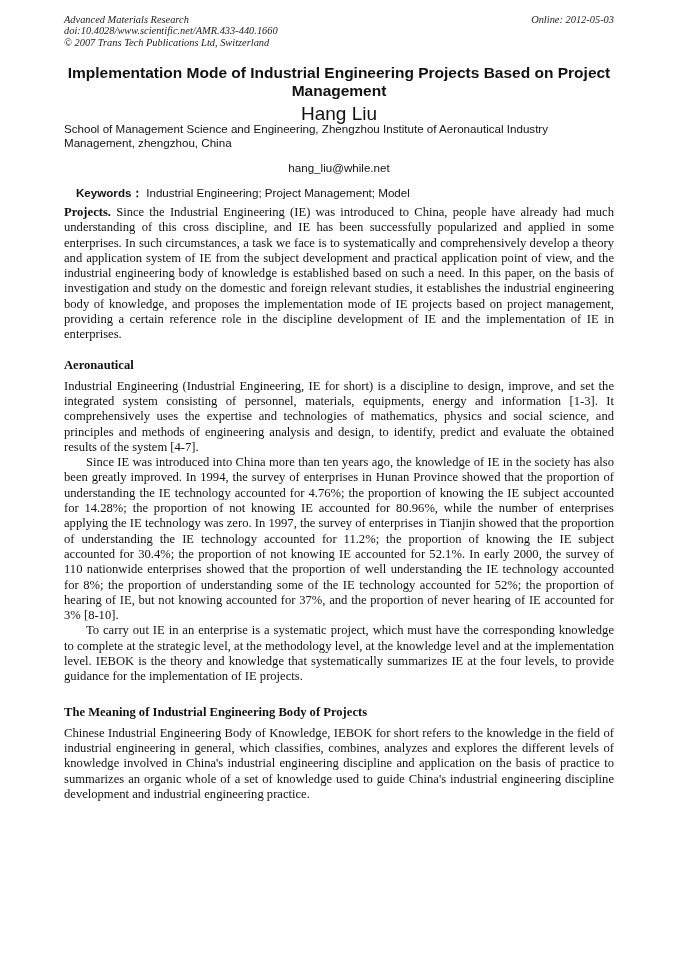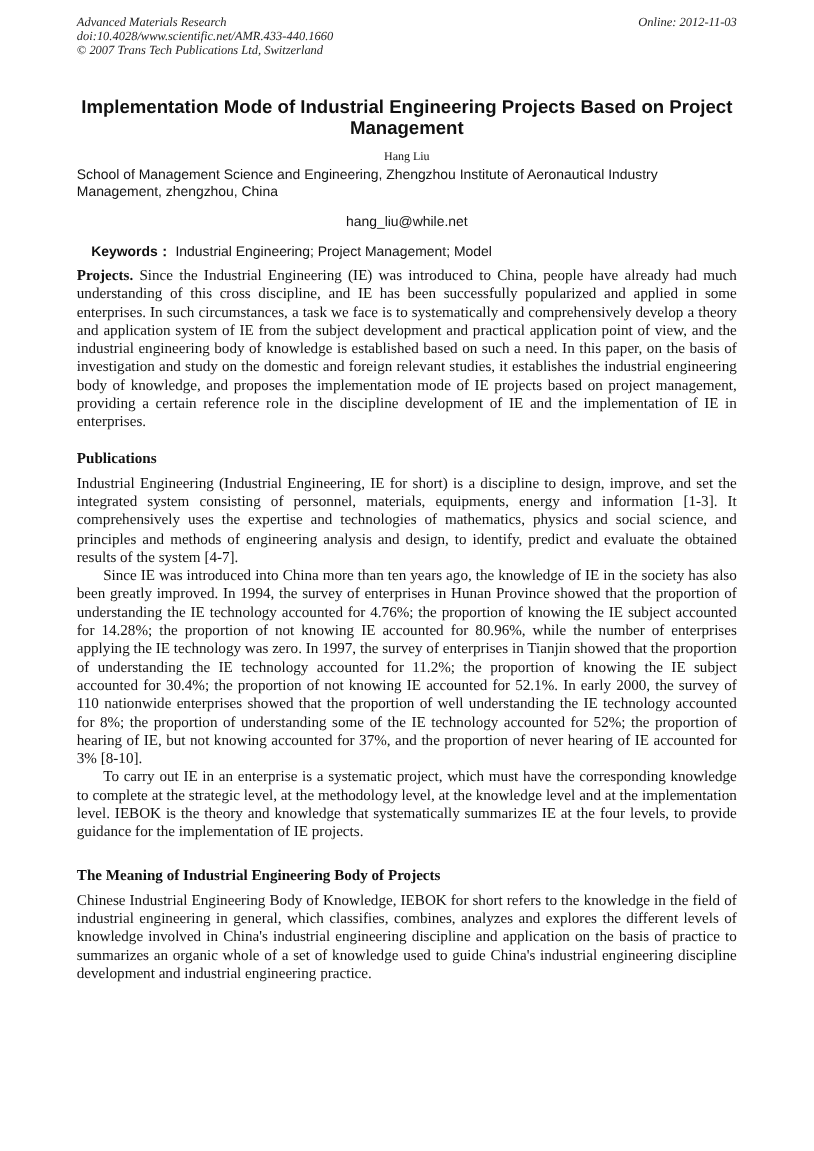--- a/index.html
+++ b/index.html
@@ -1,22 +1,22 @@
 <!DOCTYPE html>
 <html><head>
 <meta charset="utf-8">
 <style>
   html, body { margin: 0; padding: 0; background: #ffffff; }
   body { width: 678px; height: 959px; position: relative; overflow: hidden; color: #111; }
   .page { position: absolute; left: 64px; top: 14px; width: 550px; }
   .hdr { position: relative; height: 50px; font-family: "Liberation Serif", serif; font-style: italic; font-size: 10.4px; line-height: 11.4px; color: #222; }
   .hdr .left div { white-space: nowrap; }
   .hdr .right { position: absolute; right: 0; top: 0; }
-  .title { font-family: "Liberation Sans", sans-serif; font-weight: bold; font-size: 15.5px; line-height: 18px; text-align: center; margin-top: 17px; }
-  .author { font-family: Liberation Serif, serif; font-size: 10px; text-align: center; margin-top: 5px; line-height: 17px; }
+  .title { font-family: "Liberation Sans", sans-serif; font-weight: bold; font-size: 15.5px; line-height: 18px; text-align: center; }
+  .author { font-family: Liberation Sans, sans-serif; font-size: 19px; text-align: center; margin-top: 5px; line-height: 17px; }
   .affil { font-family: "Liberation Sans", sans-serif; font-size: 11.6px; line-height: 14px; text-align: left; margin-top: 0; }
   .email { font-family: "Liberation Sans", sans-serif; font-size: 11.6px; text-align: center; margin-top: 11px; line-height: 14px; }
   .kw { font-family: "Liberation Sans", sans-serif; font-size: 11.6px; margin-top: 11px; line-height: 14px; }
   .kw b { font-weight: bold; margin-left: 12px; }
   .body { font-family: "Liberation Serif", serif; font-size: 12.6px; line-height: 15.3px; text-align: justify; }
   .abstract { margin-top: 5px; }
   .abstract b { font-weight: bold; }
   .h2 { font-family: "Liberation Serif", serif; font-weight: bold; font-size: 12.6px; margin-top: 15px; margin-bottom: 6px; line-height: 15px; }
   p { margin: 0; }
   .indent { text-indent: 22px; }
@@ -24,39 +24,39 @@
 </head>
 <body>
 
 <div class="page">
   <div class="hdr">
     <div class="left">
       <div>Advanced Materials Research</div>
       <div>doi:10.4028/www.scientific.net/AMR.433-440.1660</div>
       <div>© 2007 Trans Tech Publications Ltd, Switzerland</div>
     </div>
-    <div class="right">Online: 2012-11-03</div>
+    <div class="right">Online: 2012-05-03</div>
   </div>
 
   <div class="title">Implementation Mode of Industrial Engineering Projects Based on Project Management</div>
   <div class="author">Hang Liu</div>
   <div class="affil">School of Management Science and Engineering, Zhengzhou Institute of Aeronautical Industry Management, zhengzhou, China</div>
   <div class="email">hang_liu@while.net</div>
 
   <div class="kw">
     <b>Keywords：</b>
     <span>Industrial Engineering; Project Management; Model</span>
   </div>
 
   <div class="body abstract">
     <b>Projects.</b>
     <span>Since the Industrial Engineering (IE) was introduced to China, people have already had much understanding of this cross discipline, and IE has been successfully popularized and applied in some enterprises. In such circumstances, a task we face is to systematically and comprehensively develop a theory and application system of IE from the subject development and practical application point of view, and the industrial engineering body of knowledge is established based on such a need. In this paper, on the basis of investigation and study on the domestic and foreign relevant studies, it establishes the industrial engineering body of knowledge, and proposes the implementation mode of IE projects based on project management, providing a certain reference role in the discipline development of IE and the implementation of IE in enterprises.</span>
   </div>
 
-  <div class="h2">Publications</div>
+  <div class="h2">Aeronautical</div>
   <div class="body">
     <p>Industrial Engineering (Industrial Engineering, IE for short) is a discipline to design, improve, and set the integrated system consisting of personnel, materials, equipments, energy and information [1-3]. It comprehensively uses the expertise and technologies of mathematics, physics and social science, and principles and methods of engineering analysis and design, to identify, predict and evaluate the obtained results of the system [4-7].</p>
     <p class="indent">Since IE was introduced into China more than ten years ago, the knowledge of IE in the society has also been greatly improved. In 1994, the survey of enterprises in Hunan Province showed that the proportion of understanding the IE technology accounted for 4.76%; the proportion of knowing the IE subject accounted for 14.28%; the proportion of not knowing IE accounted for 80.96%, while the number of enterprises applying the IE technology was zero. In 1997, the survey of enterprises in Tianjin showed that the proportion of understanding the IE technology accounted for 11.2%; the proportion of knowing the IE subject accounted for 30.4%; the proportion of not knowing IE accounted for 52.1%. In early 2000, the survey of 110 nationwide enterprises showed that the proportion of well understanding the IE technology accounted for 8%; the proportion of understanding some of the IE technology accounted for 52%; the proportion of hearing of IE, but not knowing accounted for 37%, and the proportion of never hearing of IE accounted for 3% [8-10].</p>
     <p class="indent">To carry out IE in an enterprise is a systematic project, which must have the corresponding knowledge to complete at the strategic level, at the methodology level, at the knowledge level and at the implementation level. IEBOK is the theory and knowledge that systematically summarizes IE at the four levels, to provide guidance for the implementation of IE projects.</p>
   </div>
 
   <div class="h2" style="margin-top:20px">The Meaning of Industrial Engineering Body of Projects</div>
   <div class="body">
     <p>Chinese Industrial Engineering Body of Knowledge, IEBOK for short refers to the knowledge in the field of industrial engineering in general, which classifies, combines, analyzes and explores the different levels of knowledge involved in China's industrial engineering discipline and application on the basis of practice to summarizes an organic whole of a set of knowledge used to guide China's industrial engineering discipline development and industrial engineering practice.</p>
   </div>

